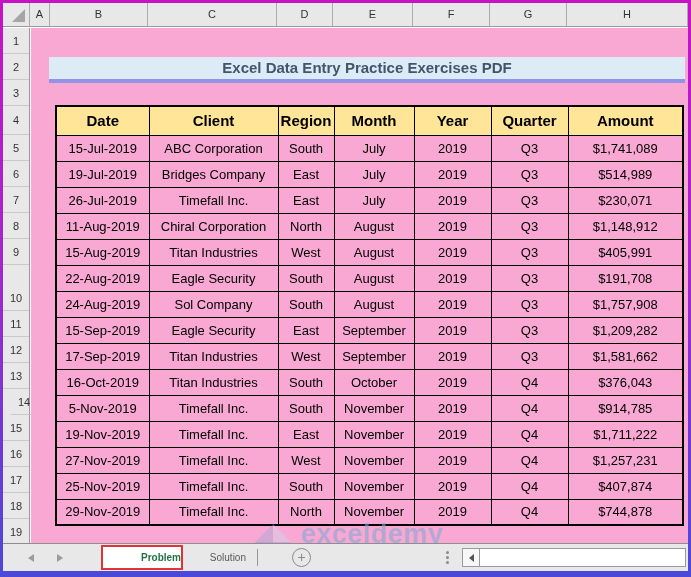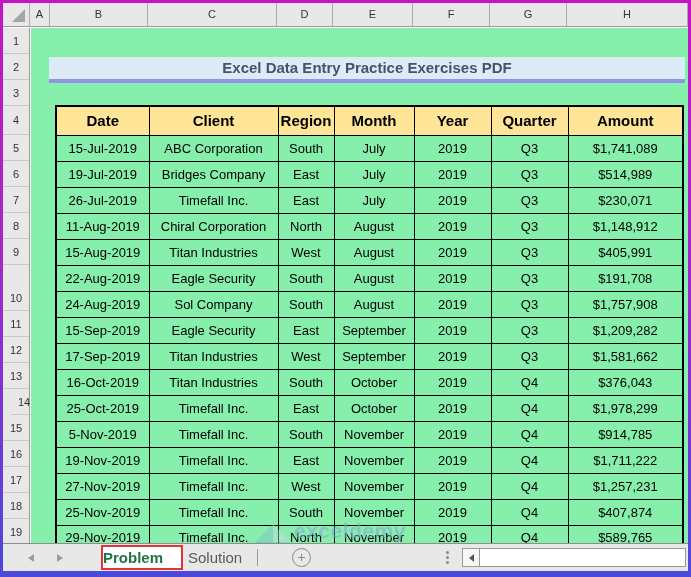--- a/index.html
+++ b/index.html
@@ -21,21 +21,21 @@
   .corner-tri{position:absolute;right:4px;bottom:4px;width:0;height:0;
     border-left:13px solid transparent;border-bottom:13px solid #a6a6a6;}
   .col-letter{height:100%;text-align:center;line-height:23px;font-size:11px;color:#333;
     border-right:1px solid #acacac;flex:none;}
 
   .row-headers{position:absolute;left:0;top:25px;width:27px;bottom:0;
     background:var(--chrome_bg);border-right:1px solid #9a9a9a;}
   .row-num{width:100%;text-align:center;font-size:11px;color:#333;
     border-bottom:1px solid #c9c9c9;display:flex;align-items:center;justify-content:center;}
 
-  .canvas{position:absolute;left:28px;top:25px;right:0;bottom:0;background:#86efac;overflow:hidden;}
+  .canvas{position:absolute;left:28px;top:25px;right:0;bottom:0;background:#f9a8d4;overflow:hidden;}
 
   
   .title-band{position:absolute;left:18px;top:29px;right:3px;height:26px;
     background:var(--title_bg);border-bottom:4px solid var(--title_underline);
     text-align:center;line-height:22px;font-size:15px;font-weight:bold;color:var(--title_text);}
 
   
   table.data-table{position:absolute;left:24px;top:77px;width:627px;
     border-collapse:collapse;table-layout:fixed;border:2px solid #000;}
   table.data-table th{height:29px;background:var(--table_header_bg);color:#000;
@@ -44,39 +44,39 @@
     border:1px solid #000;padding:0 1px;white-space:nowrap;overflow:hidden;}
 
   
   .tab-bar{position:absolute;left:0;top:540px;width:685px;height:28px;
     background:var(--chrome_bg);border-top:1px solid #8e8e8e;}
   .nav-arrow{position:absolute;top:10px;width:0;height:0;}
   .nav-arrow.left{left:25px;border-top:4px solid transparent;border-bottom:4px solid transparent;border-right:6px solid #9b9b9b;}
   .nav-arrow.right{left:54px;border-top:4px solid transparent;border-bottom:4px solid transparent;border-left:6px solid #9b9b9b;}
   .red-box{position:absolute;left:98px;top:1px;width:82px;height:25px;
     border:2px solid var(--annotation_red);background:#fff;display:flex;align-items:center;justify-content:center;}
-  .tab{font-size:15px;display:flex;align-items:center;justify-content:flex-start;height:100%;}
+  .tab{font-size:10px;display:flex;align-items:center;justify-content:flex-end;height:100%;}
   .tab.active{color:var(--active_tab_text);font-weight:bold;width:100%;background:#fff;}
   .tab.inactive{position:absolute;left:185px;top:0;width:58px;height:27px;color:#595959;}
   .tab-sep{position:absolute;left:254px;top:5px;width:1px;height:17px;background:#9a9a9a;}
   .add-sheet{position:absolute;left:289px;top:4px;width:19px;height:19px;border:1px solid #8a8a8a;
     border-radius:50%;color:#8a8a8a;font-size:14px;line-height:16px;text-align:center;background:transparent;}
   .grip-dots{position:absolute;left:443px;top:7px;width:3px;}
   .grip-dots i{display:block;width:3px;height:3px;border-radius:50%;background:#8a8a8a;margin-bottom:2px;}
   .h-scrollbar{position:absolute;left:459px;right:2px;top:4px;height:19px;
     background:#e2e2e2;border:1px solid #9a9a9a;display:flex;}
   .sb-arrow{width:17px;height:100%;background:#f7f7f7;border-right:1px solid #9a9a9a;
     display:flex;align-items:center;justify-content:center;}
   .sb-arrow i{width:0;height:0;border-top:4px solid transparent;border-bottom:4px solid transparent;border-right:5px solid #555;}
   .sb-thumb{flex:1;background:#ffffff;}
 
   
   .watermark{position:absolute;left:235px;top:514px;width:230px;height:52px;z-index:40;pointer-events:none;}
   .wm-diamond{position:absolute;left:16px;top:6px;opacity:.55;}
-  .wm-big{position:absolute;left:56px;top:2px;font-size:21px;font-weight:bold;letter-spacing:.5px;
+  .wm-big{position:absolute;left:63px;top:2px;font-size:27px;font-weight:bold;letter-spacing:.5px;
     color:rgba(130,170,210,.60);}
 </style>
 </head>
 <body>
 
 <div class="frame">
   <div class="app">
 
     <div class="sheet-area">
 
@@ -229,41 +229,32 @@
               <tr>
                 <td>16-Oct-2019</td>
                 <td>Titan Industries</td>
                 <td>South</td>
                 <td>October</td>
                 <td>2019</td>
                 <td>Q4</td>
                 <td>$376,043</td>
               </tr>
               <tr>
-                <td>25-Oct-2019</td>
+                <td>5-Nov-2019</td>
+                <td>Timefall Inc.</td>
+                <td>South</td>
+                <td>November</td>
+                <td>2019</td>
+                <td>Q4</td>
+                <td>$914,785</td>
+              </tr>
+              <tr>
+                <td>19-Nov-2019</td>
                 <td>Timefall Inc.</td>
                 <td>East</td>
-                <td>October</td>
-                <td>2019</td>
-                <td>Q4</td>
-                <td>$1,978,299</td>
-              </tr>
-              <tr>
-                <td>5-Nov-2019</td>
-                <td>Timefall Inc.</td>
-                <td>South</td>
-                <td>November</td>
-                <td>2019</td>
-                <td>Q4</td>
-                <td>$914,785</td>
-              </tr>
-              <tr>
-                <td>19-Nov-2019</td>
-                <td>Timefall Inc.</td>
-                <td>East</td>
                 <td>November</td>
                 <td>2019</td>
                 <td>Q4</td>
                 <td>$1,711,222</td>
               </tr>
               <tr>
                 <td>27-Nov-2019</td>
                 <td>Timefall Inc.</td>
                 <td>West</td>
                 <td>November</td>
@@ -280,21 +271,21 @@
                 <td>Q4</td>
                 <td>$407,874</td>
               </tr>
               <tr>
                 <td>29-Nov-2019</td>
                 <td>Timefall Inc.</td>
                 <td>North</td>
                 <td>November</td>
                 <td>2019</td>
                 <td>Q4</td>
-                <td>$589,765</td>
+                <td>$744,878</td>
               </tr>
             </tbody>
         </table>
       </div>
 
       <div class="watermark">
         <svg class="wm-diamond" width="38" height="38" viewBox="0 0 38 38">
           <polygon points="19,1 37,19 19,37 1,19" fill="rgba(120,165,210,0.55)"></polygon>
           <polygon points="19,1 37,19 19,19" fill="rgba(255,255,255,0.45)"></polygon>
           <polygon points="1,19 19,19 19,37" fill="rgba(70,120,180,0.35)"></polygon>

